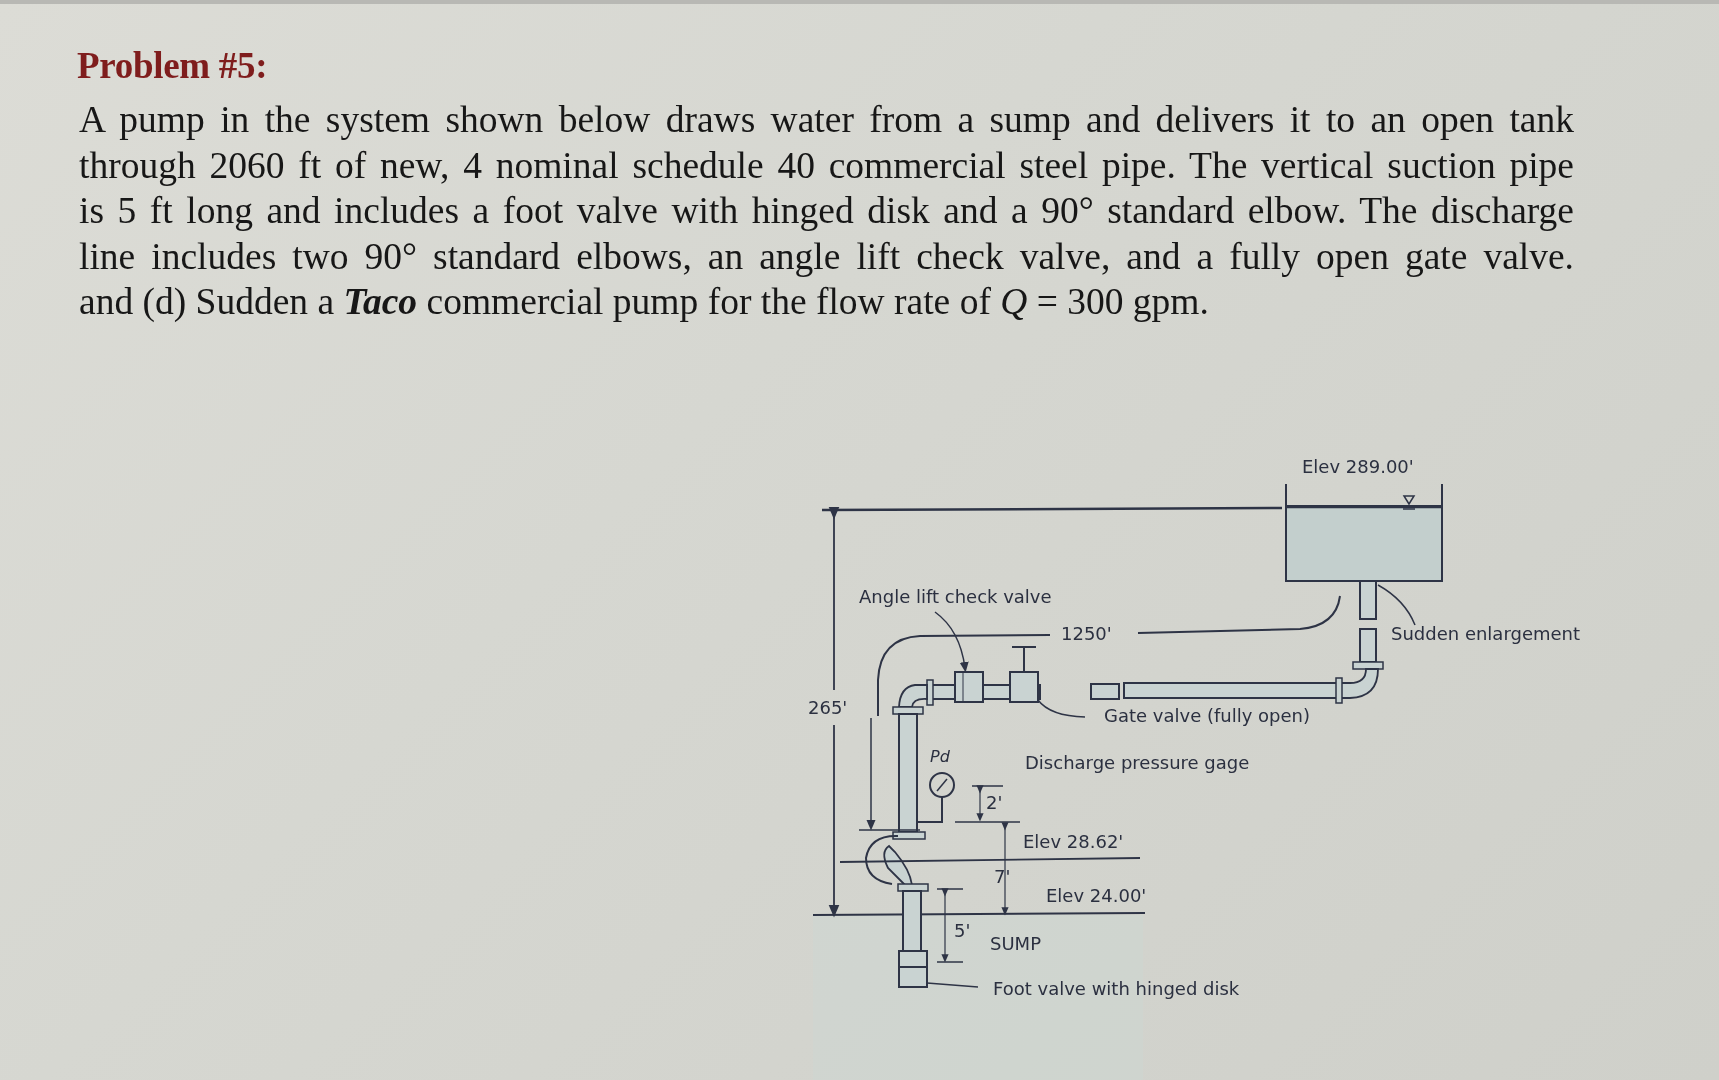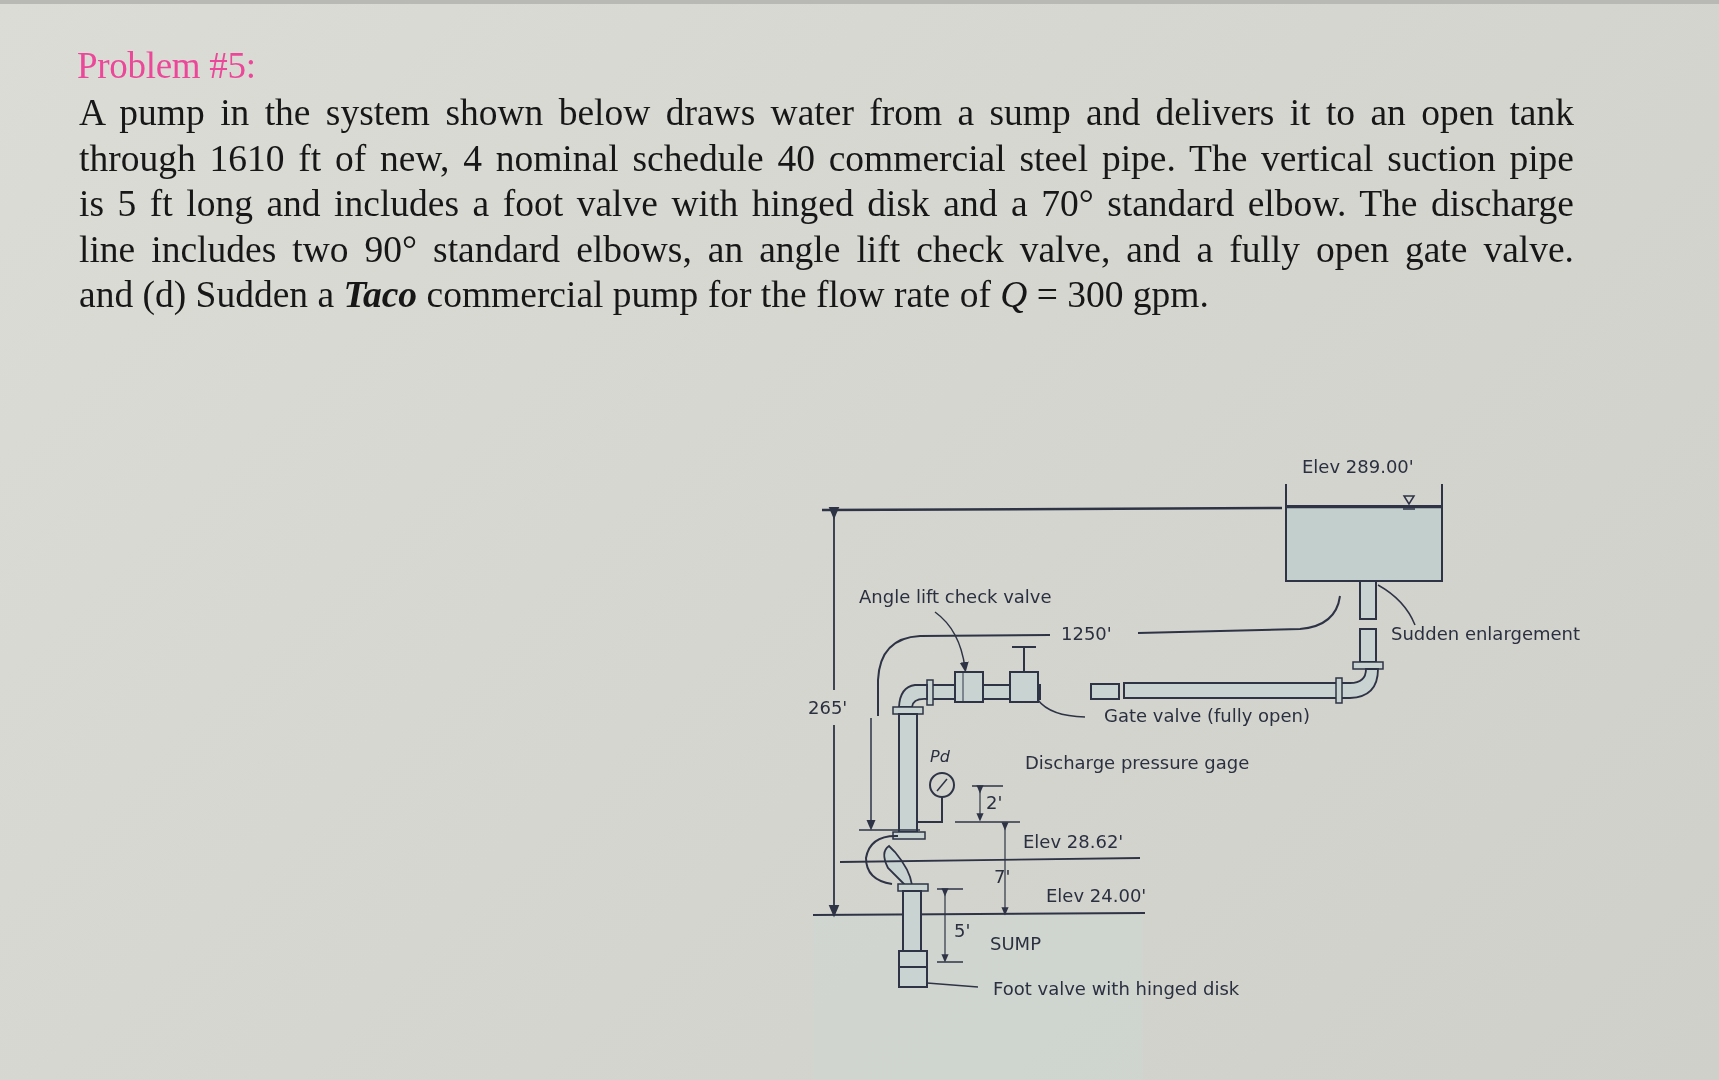--- a/index.html
+++ b/index.html
@@ -4,46 +4,46 @@
 <style>
   html, body { margin:0; padding:0; }
   body {
     width:1719px; height:1080px; overflow:hidden;
     background: linear-gradient(135deg, #dcdcd6 0%, #d6d7d1 40%, #cfd0ca 100%);
     position:relative;
   }
   .topbar { position:absolute; left:0; top:0; width:1719px; height:4px; background:#b8b8b4; }
   .title {
     position:absolute; left:77px; top:44px;
-    font-family:"Liberation Serif", serif; font-weight:normal; font-size:37px; color:#ec4899;
+    font-family:"Liberation Serif", serif; font-weight:bold; font-size:37px; color:#7f1d1d;
     letter-spacing:-0.3px;
   }
   .para {
-    position:absolute; left:79px; top:90px; width:1495px;
+    position:absolute; left:79px; top:97px; width:1495px;
     font-family:"Liberation Serif", serif; font-size:37.5px; line-height:45.6px; color:#171717;
   }
   .para .line { display:block; white-space:nowrap; text-align:justify; text-align-last:justify; }
   .para .line.last { text-align-last:left; }
   .sub { font-size:24px; }
   .brand { font-weight:bold; font-style:italic; }
   .qvar { font-style:italic; }
   svg.diagram { position:absolute; left:0; top:0; }
   .lbl { font-family:"DejaVu Sans", sans-serif; font-size:18px; fill:#2b3040; }
 </style>
 </head>
 <body>
 
 <div class="topbar"></div>
 
 <div class="title">Problem #5:</div>
 
 <div class="para">
   <span class="line">A pump in the system shown below draws water from a sump and delivers it to an open tank</span>
-  <span class="line">through 1610 ft of new, 4 nominal schedule 40 commercial steel pipe. The vertical suction pipe</span>
-  <span class="line">is 5 ft long and includes a foot valve with hinged disk and a 70° standard elbow. The discharge</span>
+  <span class="line">through 2060 ft of new, 4 nominal schedule 40 commercial steel pipe. The vertical suction pipe</span>
+  <span class="line">is 5 ft long and includes a foot valve with hinged disk and a 90° standard elbow. The discharge</span>
   <span class="line">line includes two 90° standard elbows, an angle lift check valve, and a fully open gate valve.</span>
   <span class="line last"><span>and (d) Sudden a </span><span class="brand">Taco</span><span> commercial pump for the flow rate of </span><span class="qvar">Q</span><span> = 300 gpm.</span></span>
 </div>
 
 <svg class="diagram" width="1719" height="1080" viewBox="0 0 1719 1080">
   <defs>
     <marker id="arr" markerWidth="8" markerHeight="8" refX="4" refY="4" orient="auto">
       <path d="M0,1 L7,4 L0,7 Z" fill="#2e3446"></path>
     </marker>
   </defs>

